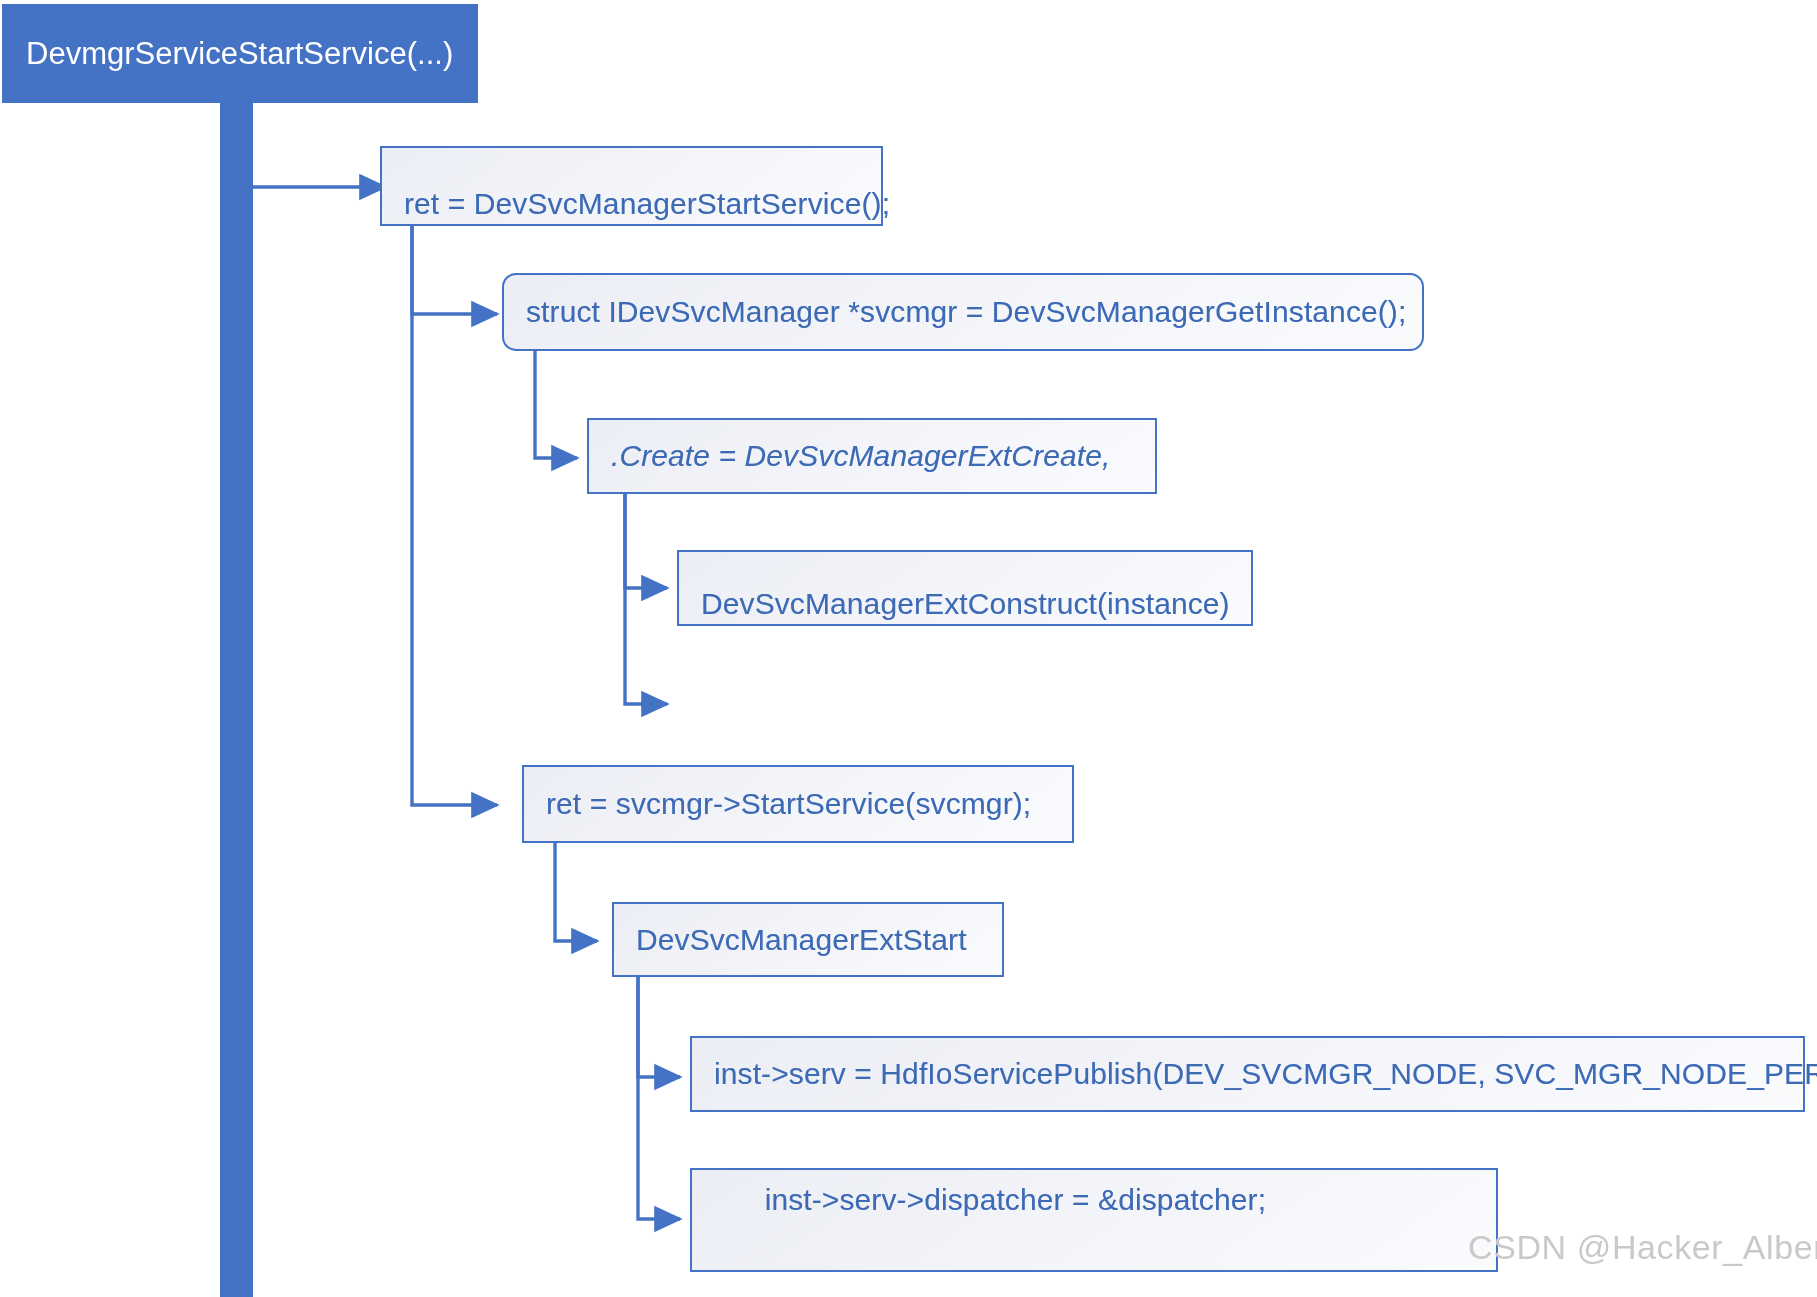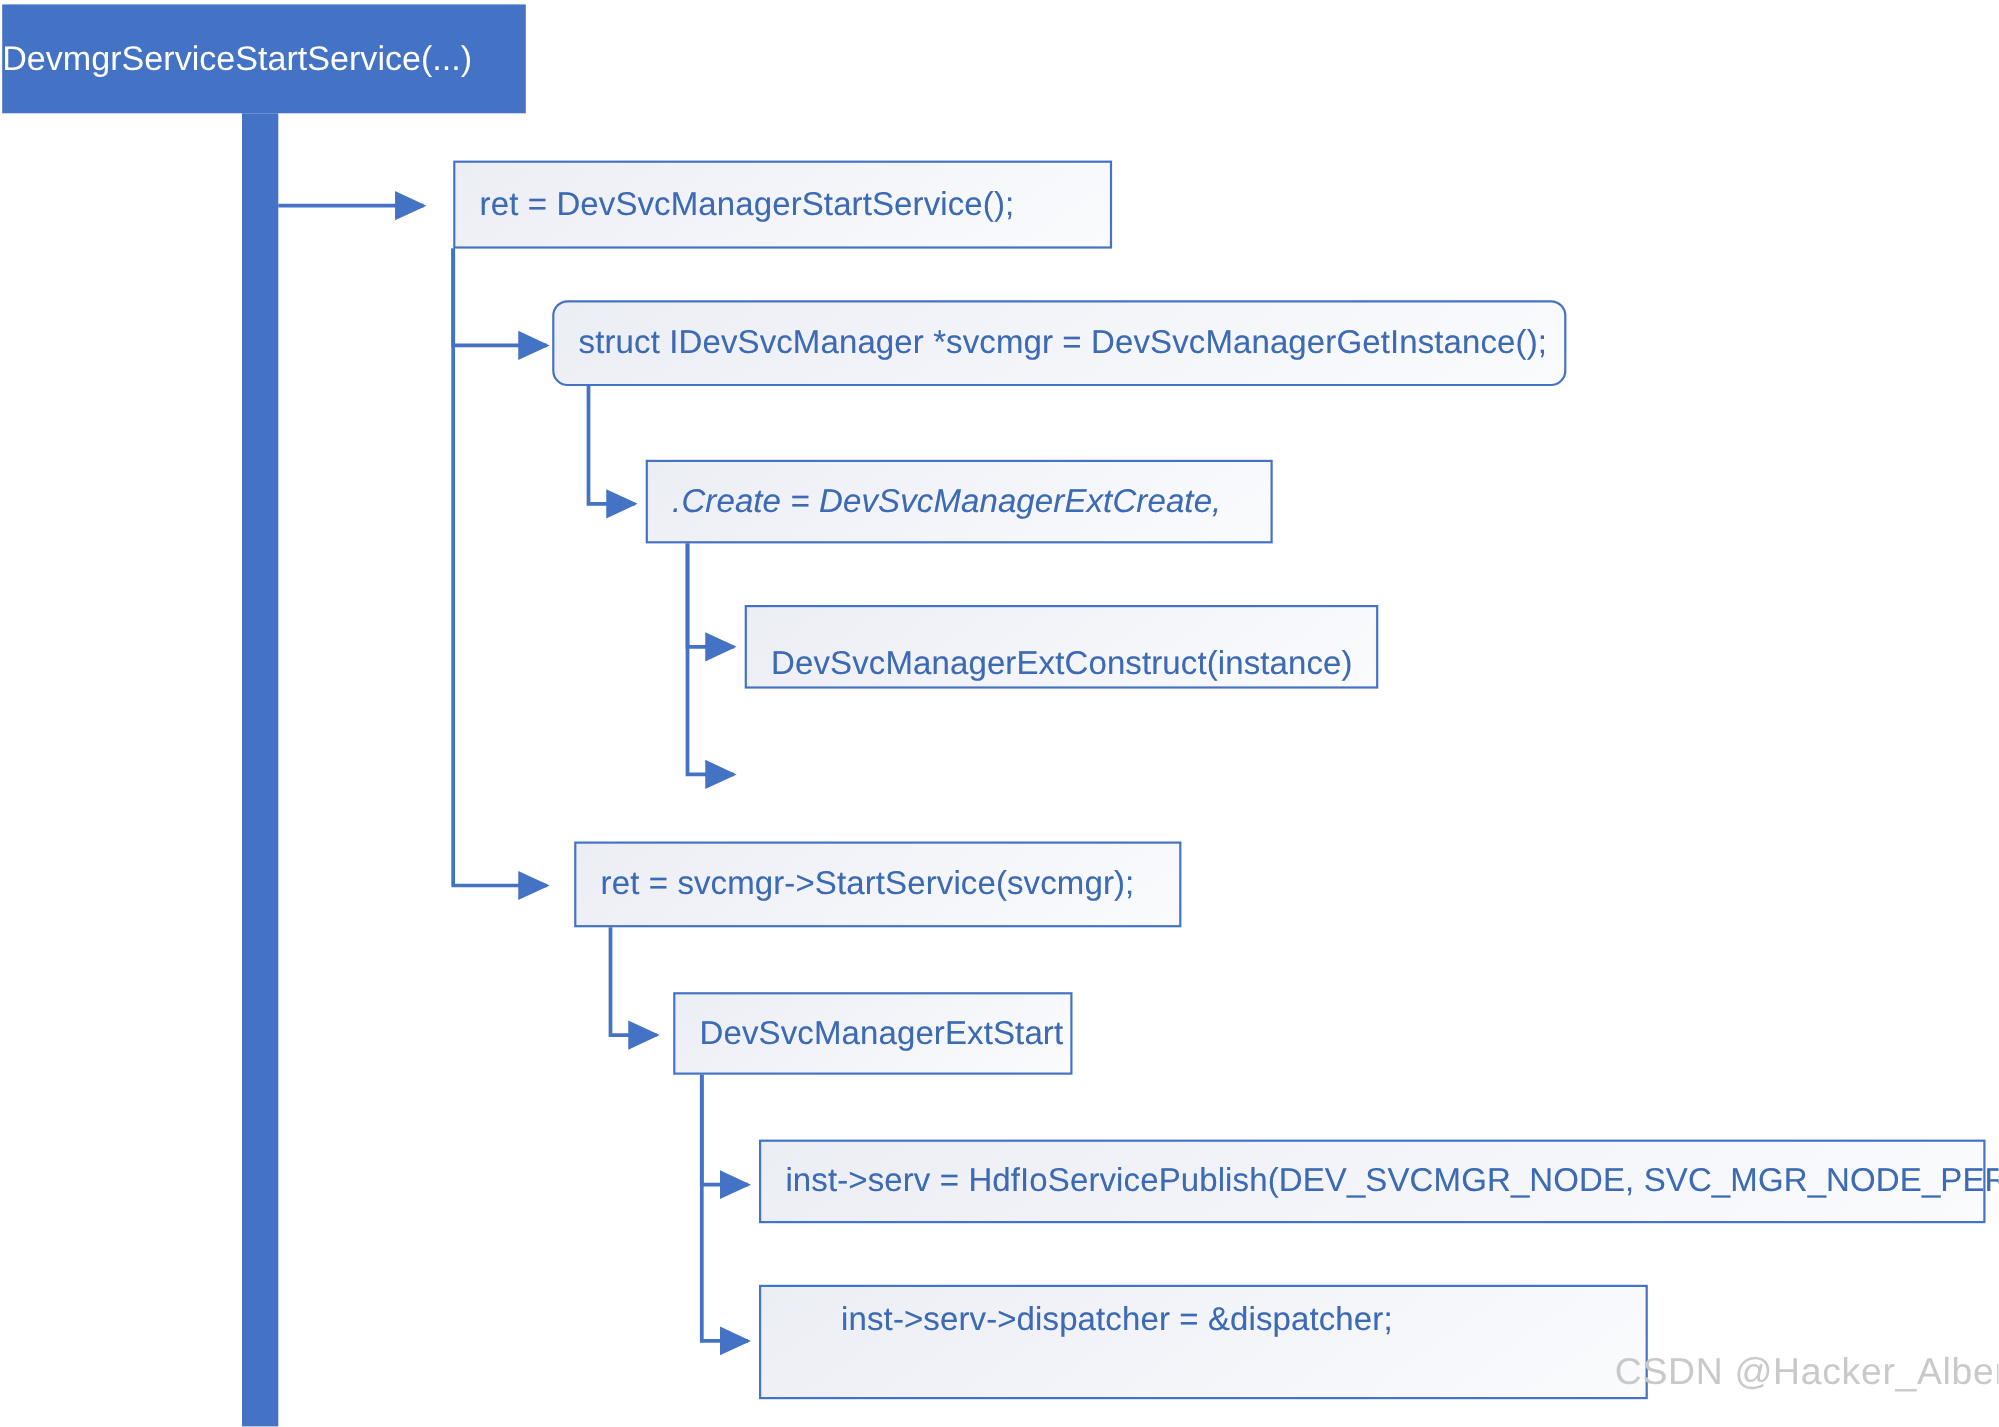--- a/index.html
+++ b/index.html
@@ -48,20 +48,21 @@
     align-items: center;
   }
   .header-node {
     position: absolute;
     box-sizing: border-box;
     background: #4472c4;
     color: #ffffff;
     display: flex;
     align-items: center;
     font-size: 31px;
+    padding-left: 24px;
     white-space: pre;
   }
   .watermark {
     position: absolute;
     color: #c9c9c9;
     font-size: 34px;
     letter-spacing: 0.6px;
     white-space: pre;
     user-select: none;
   }
@@ -98,42 +99,42 @@
       <path d="M638,977 L638,1077 L680,1077"></path>
 
       <path d="M638,977 L638,1219 L680,1219"></path>
     </g>
   </svg>
 
   <div class="header-node" style="left:2px; top:4px; width:476px; height:99px;">
     <span>DevmgrServiceStartService(...)</span>
   </div>
 
-  <div class="node" style="left:412px; top:146px; width:599px; height:80px;">
+  <div class="node" style="left:380px; top:146px; width:503px; height:80px;align-items:flex-end;">
     <span>ret = DevSvcManagerStartService();</span>
   </div>
 
   <div class="node" style="left:502px; top:273px; width:922px; height:78px;border-radius:14px;">
     <span>struct IDevSvcManager *svcmgr = DevSvcManagerGetInstance();</span>
   </div>
 
   <div class="node" style="left:587px; top:418px; width:570px; height:76px;font-style:italic;">
     <span>.Create = DevSvcManagerExtCreate,</span>
   </div>
 
   <div class="node" style="left:677px; top:550px; width:576px; height:76px;align-items:flex-end;">
     <span>DevSvcManagerExtConstruct(instance)</span>
   </div>
 
 
   <div class="node" style="left:522px; top:765px; width:552px; height:78px;">
     <span>ret = svcmgr-&gt;StartService(svcmgr);</span>
   </div>
 
-  <div class="node" style="left:612px; top:902px; width:363px; height:75px;">
+  <div class="node" style="left:612px; top:902px; width:392px; height:75px;">
     <span>DevSvcManagerExtStart</span>
   </div>
 
   <div class="node" style="left:690px; top:1036px; width:1115px; height:76px;">
     <span>inst-&gt;serv = HdfIoServicePublish(DEV_SVCMGR_NODE, SVC_MGR_NODE_PERM);</span>
   </div>
 
   <div class="node two-line" style="left:690px; top:1168px; width:808px; height:104px;">
     <span>
       <span>inst-&gt;serv-&gt;dispatcher = &amp;dispatcher;</span><br>

